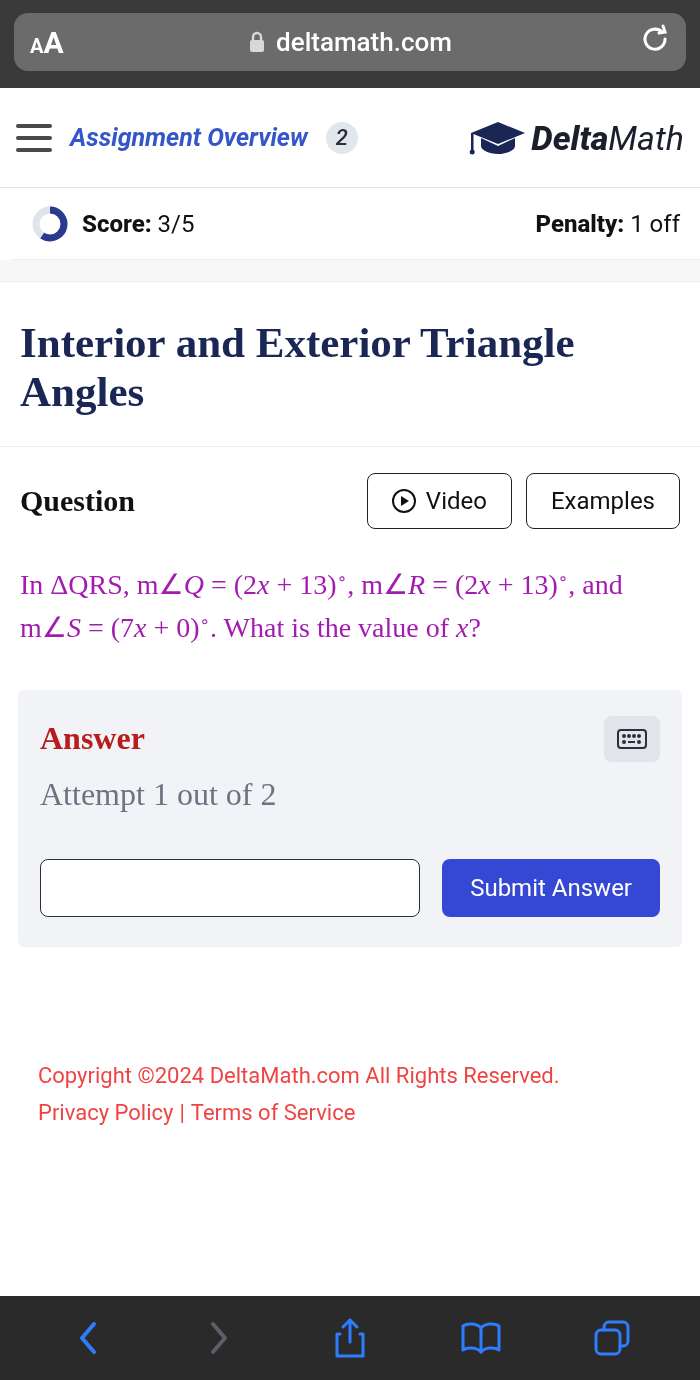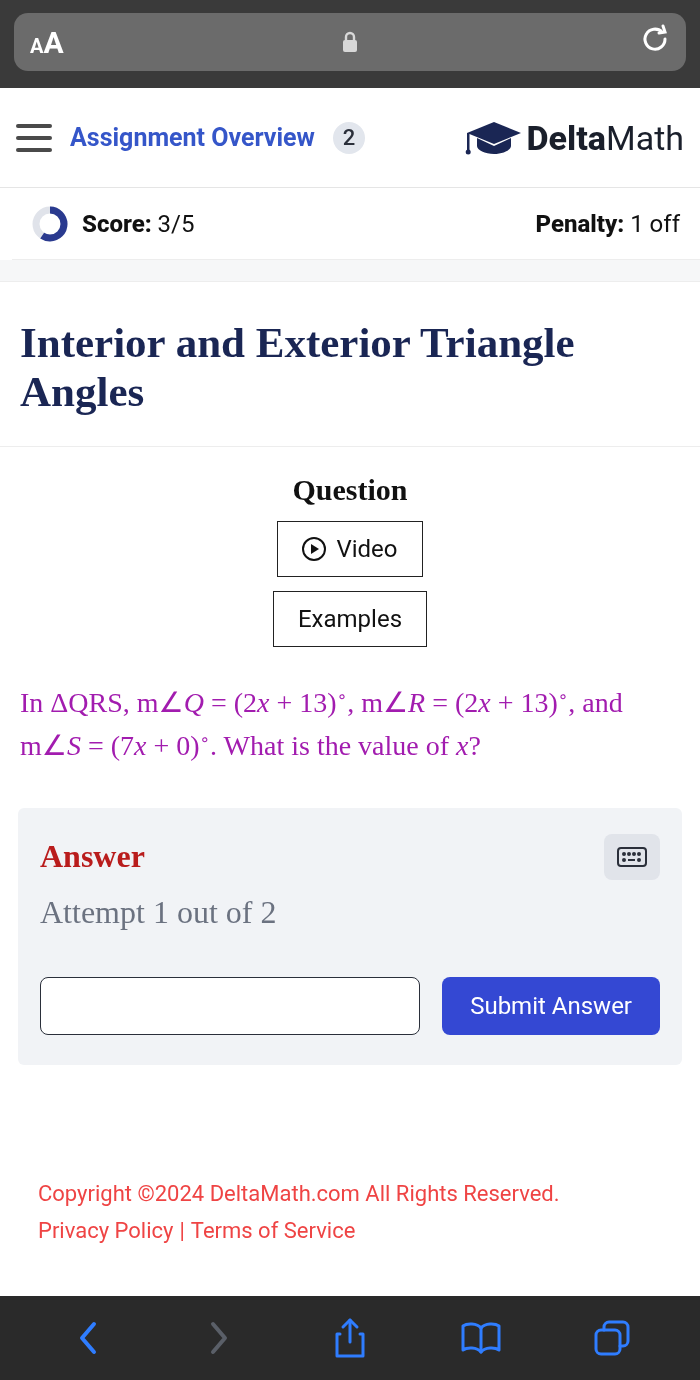--- a/index.html
+++ b/index.html
@@ -35,20 +35,21 @@
   .reload-btn { position:absolute; right:14px; color:#fff; }
   
   
   .app-header {
     height: 100px;
     border-bottom: 1px solid #e5e5e5;
     display: flex;
     align-items: center;
     padding: 0 16px;
     gap: 18px;
+    font-style: italic;
   }
   .hamburger { width: 36px; height: 28px; display:flex; flex-direction:column; justify-content:space-between;}
   .hamburger span { height:4px; background:#4a4a4a; border-radius:2px;}
   .assign-link { color:#3556c9; font-size:25px; font-weight:700; }
   .badge { background:#e2e6ed; color:#2a2f3a; border-radius:50%; width:32px; height:32px; display:flex; align-items:center; justify-content:center; font-size:22px; font-weight:500;}
   .brand { margin-left:auto; display:flex; align-items:center; gap:4px; }
   .brand-text { font-size:34px; color:#1a1f2b;}
   .brand-text b { font-weight:800;}
   .cap-icon { width:58px; height:36px; }
   
@@ -67,24 +68,24 @@
   .score-bar .penalty { margin-left:auto;padding-left:8px; }
   .score-bar b { font-weight:800; }
   
   .gap-strip { height:22px; background:#f6f7f8; border-bottom:1px solid #ededed;}
   
   
   .title-sec { padding: 36px 20px 30px 20px; border-bottom:1px solid #ededed;}
   .title-sec h1 { font-family: Georgia, "Times New Roman", serif; font-size:43px; font-weight:700; color:#1a2654;}
   
   
-  .qbar { display:flex; align-items:center; padding: 26px 20px 18px 20px; gap:14px;flex-direction:column;}
+  .qbar { display:flex; align-items:center; padding: 26px 20px 18px 20px; gap:14px;}
   .qbar h2 { font-family: Georgia, serif; font-size:30px; font-weight:700; flex:1; color:#111;}
   .pill-btn {
-    border:1.5px solid #222; border-radius:0; height:56px; padding: 0 24px;
+    border:1.5px solid #222; border-radius:8px; height:56px; padding: 0 24px;
     background:#fff; font-size:24px; color:#111; display:flex; align-items:center; gap:10px;
     font-family: inherit;
   }
   .play-circ { width:24px; height:24px; border:2.5px solid #111; border-radius:50%; display:flex; align-items:center; justify-content:center;}
   .play-tri { width:0; height:0; border-left:8px solid #111; border-top:5px solid transparent; border-bottom:5px solid transparent; margin-left:2px;}
   
   
   .qbody { padding: 16px 20px 40px 20px; font-family: Georgia, "Times New Roman", serif; font-size:28px; line-height:1.55; color:#a21caf;}
   .qbody .mi { font-style:italic; }
   .qbody .deg { font-size:0.6em; vertical-align:super;}
@@ -119,20 +120,21 @@
 <div class="browser-bar">
   <div class="addr-box">
     <span class="aa-btn">
       <span class="small">A</span>
         <span class="big">A</span>
     </span>
     <svg class="lock-icon" viewBox="0 0 18 22" fill="#d8d8d8">
       <rect x="2" y="9" width="14" height="12" rx="2"></rect>
       <path d="M5 9 V6 a4 4 0 0 1 8 0 V9" fill="none" stroke="#d8d8d8" stroke-width="2.4"></path>
     </svg>
+    <span>deltamath.com</span>
     <span class="reload-btn">
       <svg width="34" height="34" viewBox="0 0 34 34" fill="none" stroke="#fff" stroke-width="3" stroke-linecap="round">
         <path d="M27 17 a10 10 0 1 1 -3 -7"></path>
         <path d="M25 4 l2 6 l-6 1"></path>
       </svg>
     </span>
   </div>
 </div>
 
 <div class="app-header">

